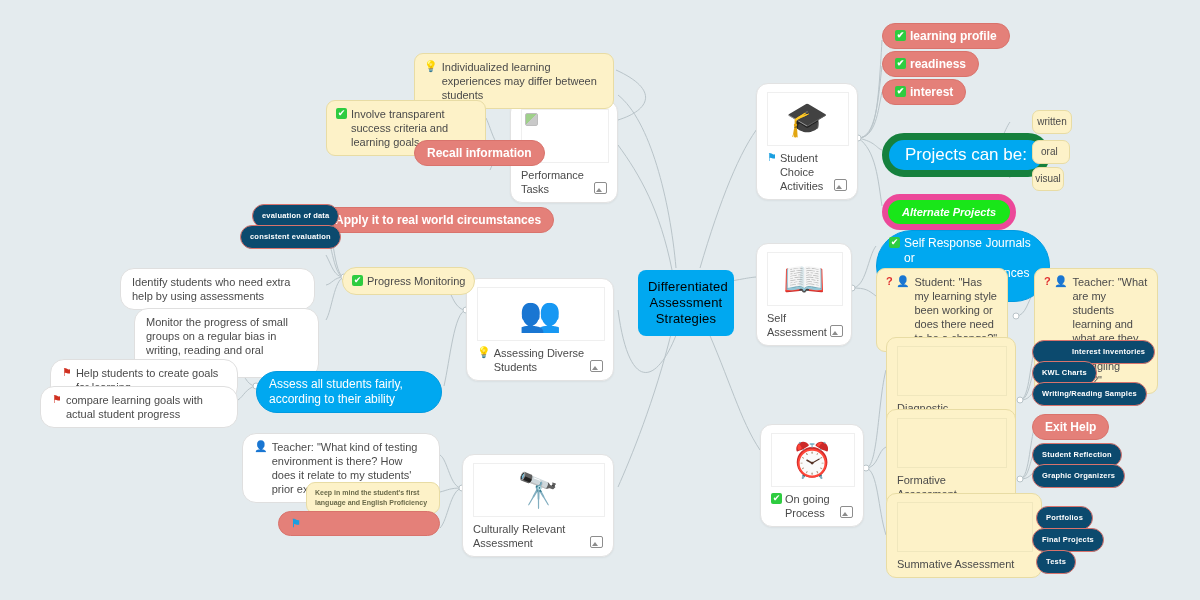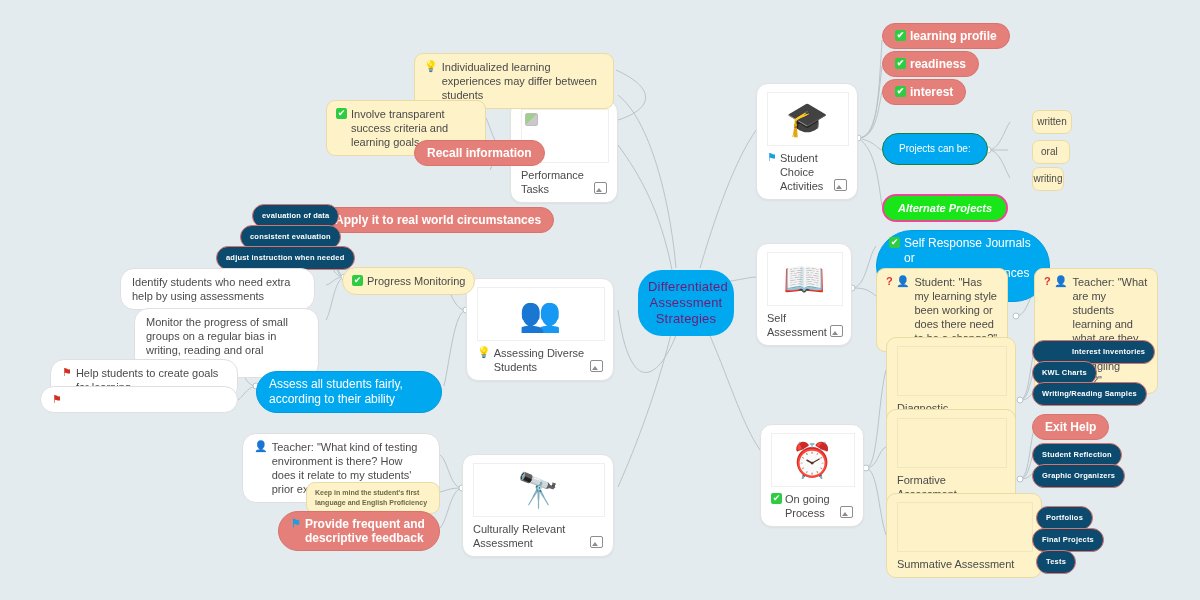--- a/index.html
+++ b/index.html
@@ -22,22 +22,22 @@
     pointer-events: none;
   }
   .node {
     position: absolute;
     box-sizing: border-box;
   }
 
   
   .root {
     background: #00a8f0;
-    color: #701a75;
-    border-radius: 24px;
+    color: #000000;
+    border-radius: 8px;
     text-align: center;
     font-size: 13px;
     line-height: 16px;
     padding: 9px 10px;
     letter-spacing: .2px;
   }
 
   
   .card {
     background: #ffffff;
@@ -148,31 +148,31 @@
   .pill-blue {
     background: #00a8f0;
     color: #ffffff;
     font-size: 12px;
     border: 1px solid #009ae0;
     line-height: 15px;
   }
   .pill-blue-lg {
     background: #00a8f0;
     color: #ffffff;
-    font-size: 10px;
-    border: 1px solid #15803d;
+    font-size: 17px;
+    border: 7px solid #15803d;
     padding: 8px 16px;
   }
   .pill-green {
     background: #19e619;
     color: #ffffff;
     font-size: 11px;
     font-weight: bold;
     font-style: italic;
-    border: 2px solid #ec4899;
+    border: 6px solid #ec4899;
     padding: 5px 14px;
   }
   .bubble-yellow {
     background: #fdf2c8;
     border: 1px solid #e8dca4;
     border-radius: 9px;
     color: #4a4a4a;
     font-size: 11px;
     line-height: 14px;
     padding: 6px 9px;
@@ -376,21 +376,21 @@
     <span class="txt">Projects can be:</span>
   </div>
 
   <div class="node bubble-yellow small-opt" style="left:1010px; top:110px; width:40px;">
     <span class="txt">written</span>
   </div>
   <div class="node bubble-yellow small-opt" style="left:1010px; top:140px; width:38px;">
     <span class="txt">oral</span>
   </div>
   <div class="node bubble-yellow small-opt" style="left:1010px; top:167px; width:32px;">
-    <span class="txt">writing</span>
+    <span class="txt">visual</span>
   </div>
 
   <div class="node pill pill-green" style="left:882px; top:194px;">
     <span class="txt">Alternate Projects</span>
   </div>
 
   <div class="node card" style="left:756px; top:243px; width:96px;">
     <div class="thumb">
       <span class="glyph">📖</span>
     </div>
@@ -500,43 +500,41 @@
     <span class="ico ico-check">✔</span>
     <span class="txt">Progress Monitoring</span>
   </div>
 
   <div class="node pill pill-red-sm" style="left:252px; top:204px;">
     <span class="txt">evaluation of data</span>
   </div>
   <div class="node pill pill-red-sm" style="left:240px; top:225px;">
     <span class="txt">consistent evaluation</span>
   </div>
-  <div class="node pill pill-red-sm" style="left:216px; top:246px;">
-    <span class="txt">adjust instruction when needed</span>
-  </div>
 
   <div class="node bubble-white" style="left:120px; top:268px; width:195px;">
     <span class="txt">Identify students who need extra help by using assessments</span>
   </div>
 
   <div class="node bubble-white" style="left:134px; top:308px; width:185px;">
     <span class="txt">Monitor the progress of small groups on a regular bias in writing, reading and oral language</span>
   </div>
 
   <div class="node pill pill-blue" style="left:256px; top:371px; width:186px;">
     <span class="txt">Assess all students fairly, according to their ability</span>
   </div>
 
   <div class="node bubble-white" style="left:50px; top:359px; width:188px;">
     <span class="ico ico-flag-red">⚑</span>
     <span class="txt">Help students to create goals for learning</span>
   </div>
 
   <div class="node bubble-white" style="left:40px; top:386px; width:198px;">
     <span class="ico ico-flag-red">⚑</span>
+    <span class="txt">compare learning goals with actual student progress</span>
   </div>
 
   <div class="node card" style="left:462px; top:454px; width:152px;">
     <div class="thumb">
       <span class="glyph">🔭</span>
     </div>
     <div class="cap">
       <span class="txt">Culturally Relevant Assessment</span>
       <span class="imgmark"></span>
     </div>
@@ -546,16 +544,15 @@
     <span class="ico ico-person">👤</span>
     <span class="txt">Teacher: "What kind of testing environment is there? How does it relate to my students' prior experiences?"</span>
   </div>
 
   <div class="node bubble-yellow tiny" style="left:306px; top:482px; width:134px;">
     <span class="txt">Keep in mind the student's first language and English Proficiency</span>
   </div>
 
   <div class="node pill pill-red" style="left:278px; top:511px; width:162px;">
     <span class="ico ico-flag-blue">⚑</span>
-    <span class="txt">Provide frequent and descriptive feedback</span>
   </div>
 
 </div>
 
 </body></html>

